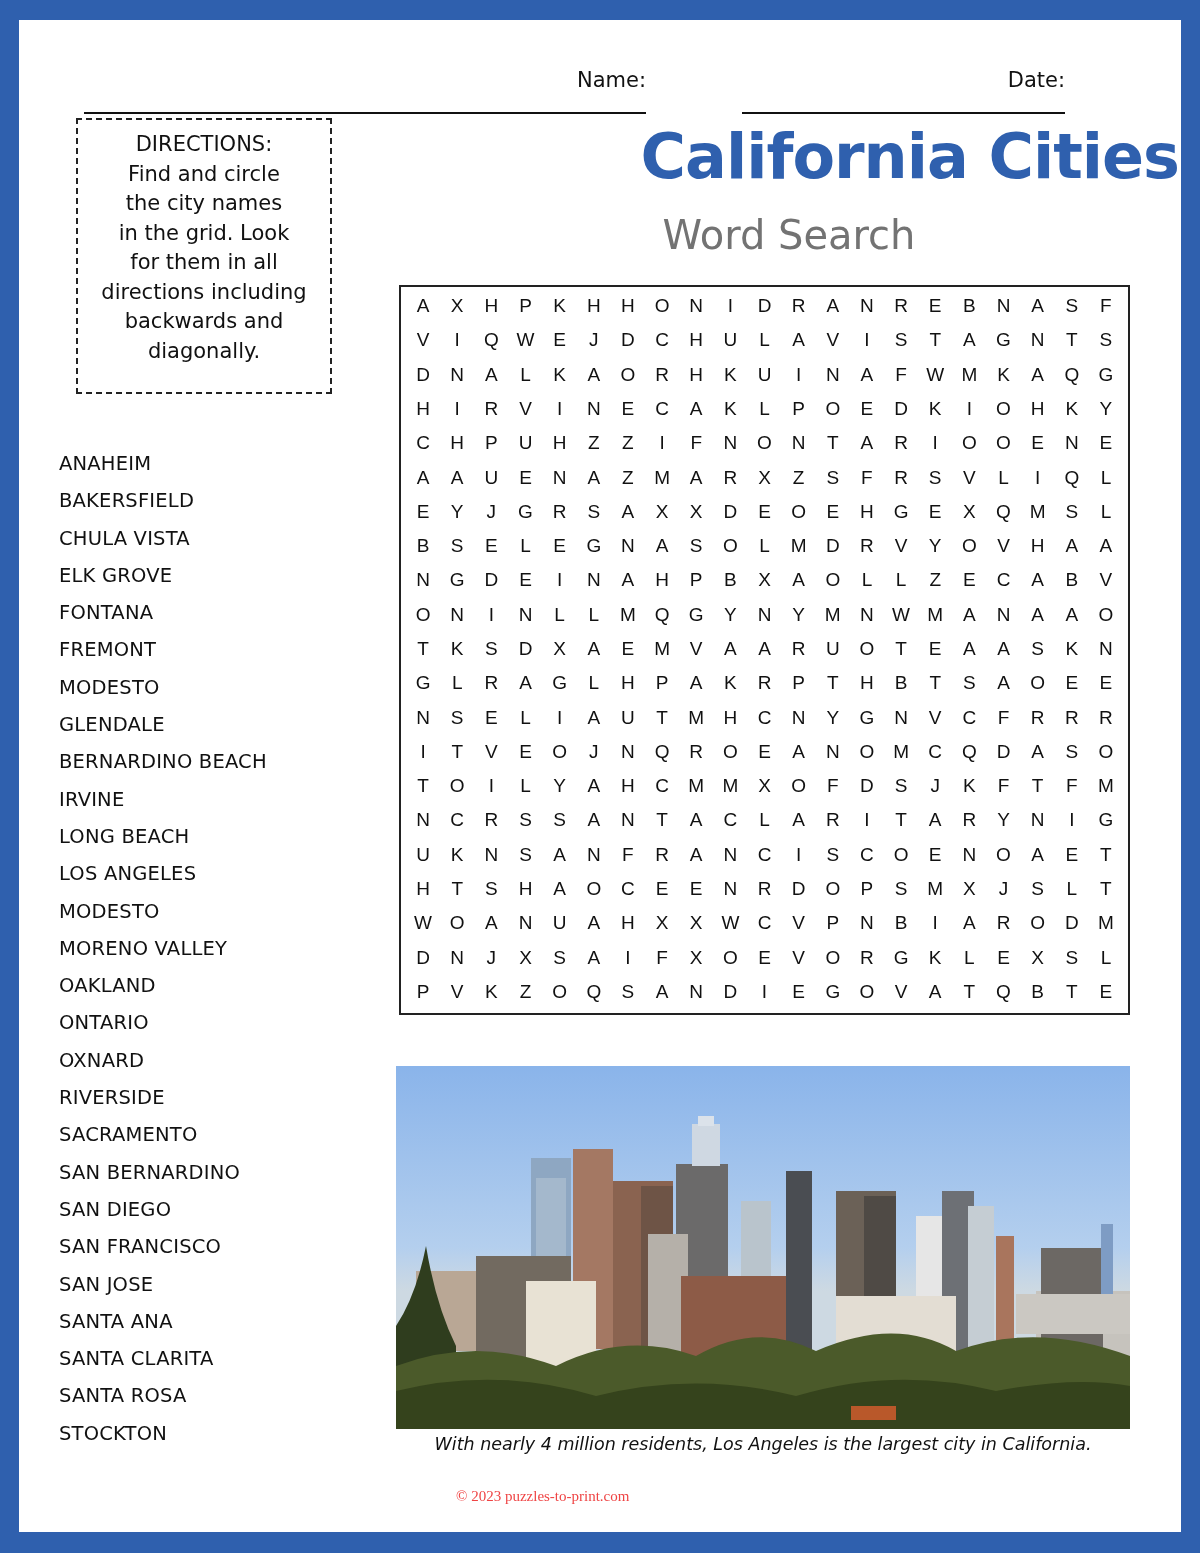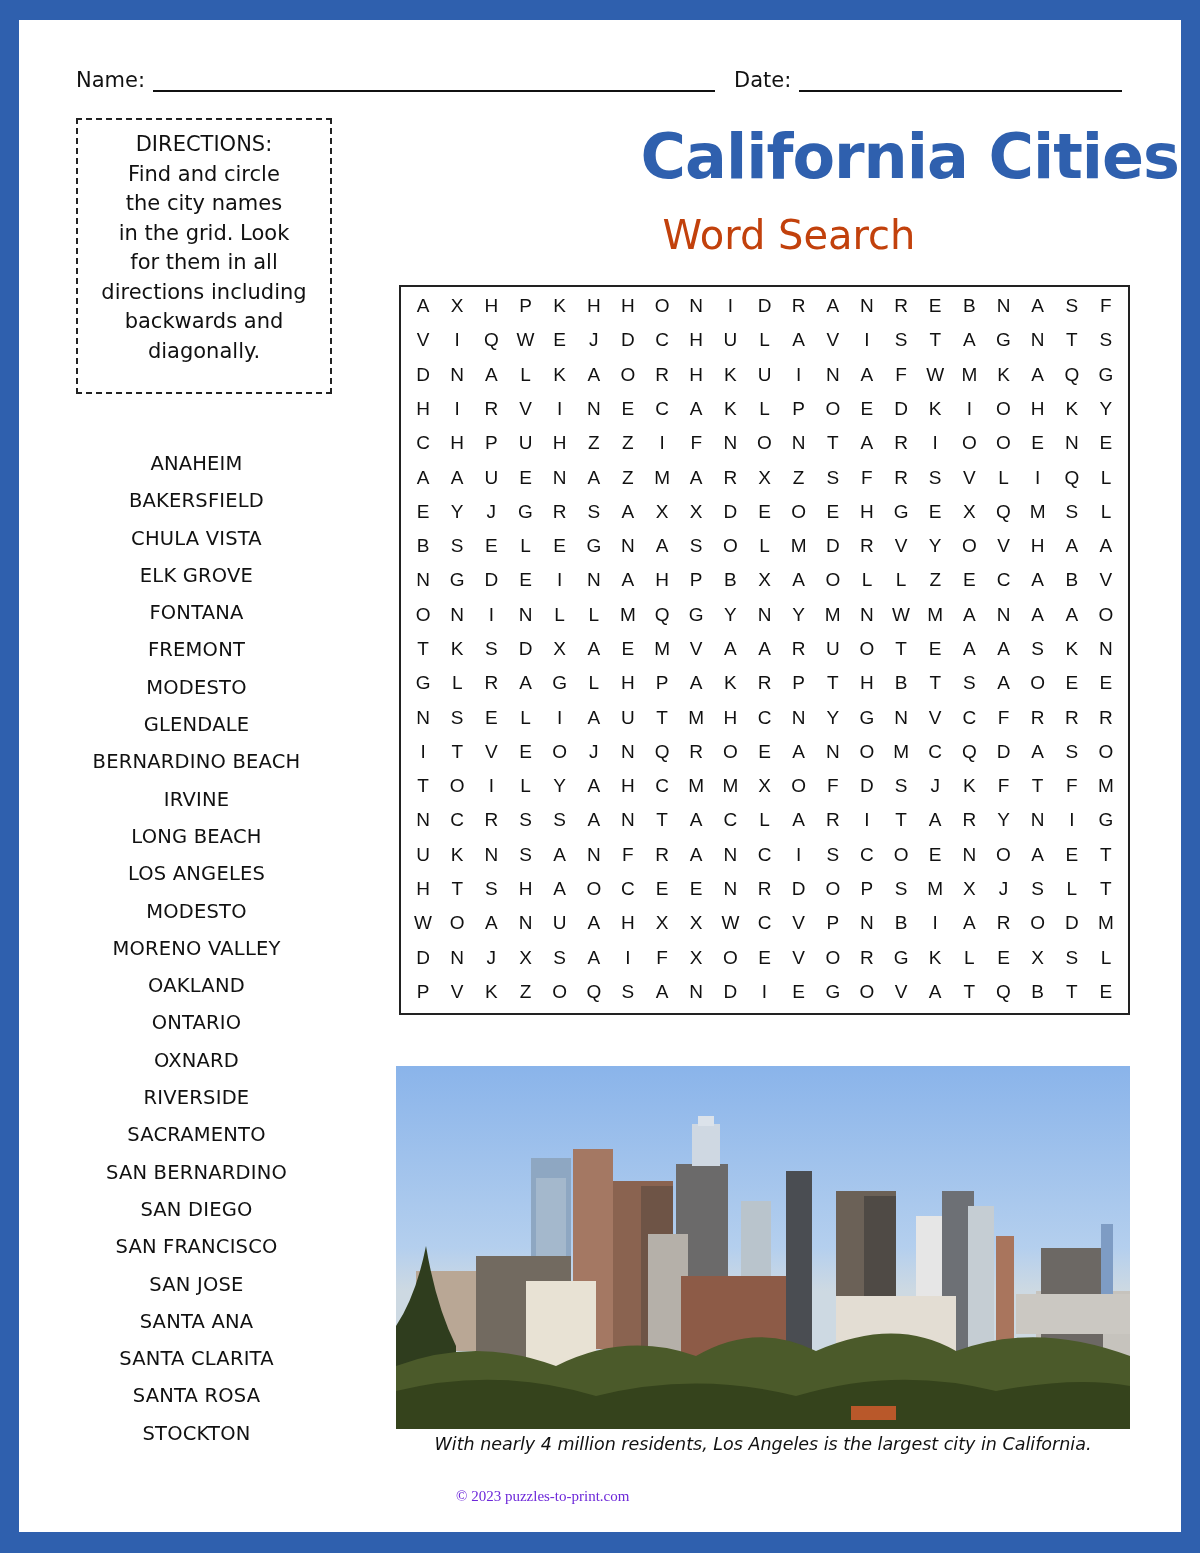--- a/index.html
+++ b/index.html
@@ -14,21 +14,21 @@
       left: 19px; top: 20px;
       width: 1162px; height: 1512px;
       background: #ffffff;
     }
     .hand { font-family: "DejaVu Sans", sans-serif; }
     .field {
       position: absolute;
       top: 48px;
       font-size: 21px;
       color: #111;
-      display: flex; align-items: flex-end;
+      display: flex; align-items: flex-end; flex-direction: column;
     }
     .field .line {
       display: inline-block;
       border-bottom: 2px solid #111;
       margin-left: 8px;
       height: 20px;
     }
     .directions {
       position: absolute;
       left: 57px; top: 98px;
@@ -39,21 +39,20 @@
       text-align: center;
       font-size: 21px; line-height: 29.5px;
       color: #111;
       padding: 10px 8px;
     }
     .word-list {
       position: absolute;
       left: 40px; top: 425px;
       width: 275px;
       margin: 0; padding: 0; list-style: none;
-      text-align: center;
     }
     .word-list li {
       height: 37.3px;
       line-height: 37.3px;
       font-size: 19.5px;
       color: #111;
       letter-spacing: 0.2px;
       white-space: nowrap;
     }
     .title {
@@ -68,21 +67,21 @@
       letter-spacing: -1px;
       line-height: 70px;
     }
     .subtitle {
       position: absolute;
       left: 380px; top: 190px;
       width: 780px;
       text-align: center;
       font-family: "DejaVu Sans", sans-serif;
       font-size: 40px;
-      color: #c2410c;
+      color: #737373;
       line-height: 50px;
     }
     .grid {
       position: absolute;
       left: 380px; top: 265px;
       width: 731px; height: 730px;
       border: 2px solid #222;
       box-sizing: border-box;
       display: grid;
       grid-template-columns: repeat(21, 1fr);
@@ -114,21 +113,21 @@
       font-style: italic;
       font-size: 17.5px;
       color: #111;
       line-height: 26px;
     }
     .copyright {
       position: absolute;
       left: 437px; top: 1468px;
       font-family: "Liberation Serif", serif;
       font-size: 15px;
-      color: #6d28d9;
+      color: #ef4444;
     }
   </style>
 </head>
 <body>
 
 <div class="page">
 
   <div class="field hand" style="left:57px;">
     <span>Name:</span>
     <span class="line" style="width:562px;"></span>

